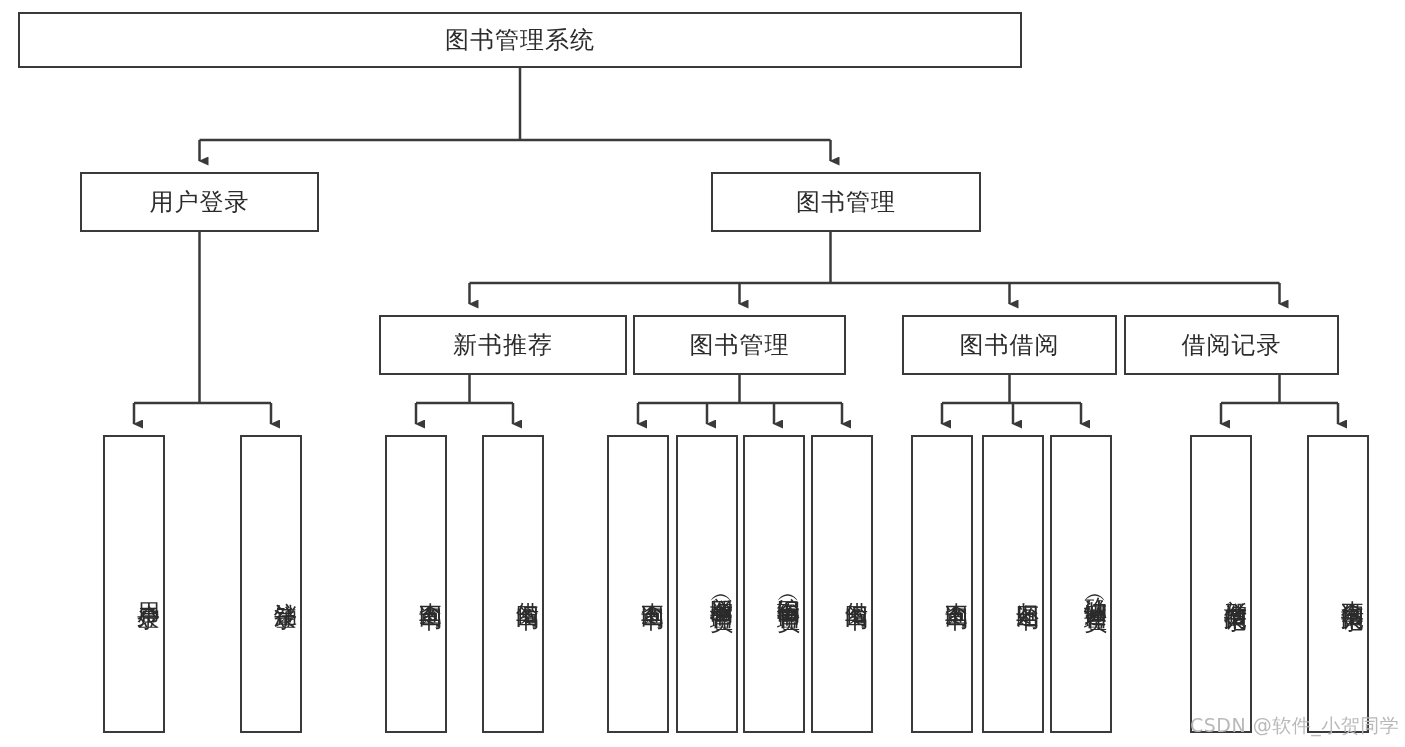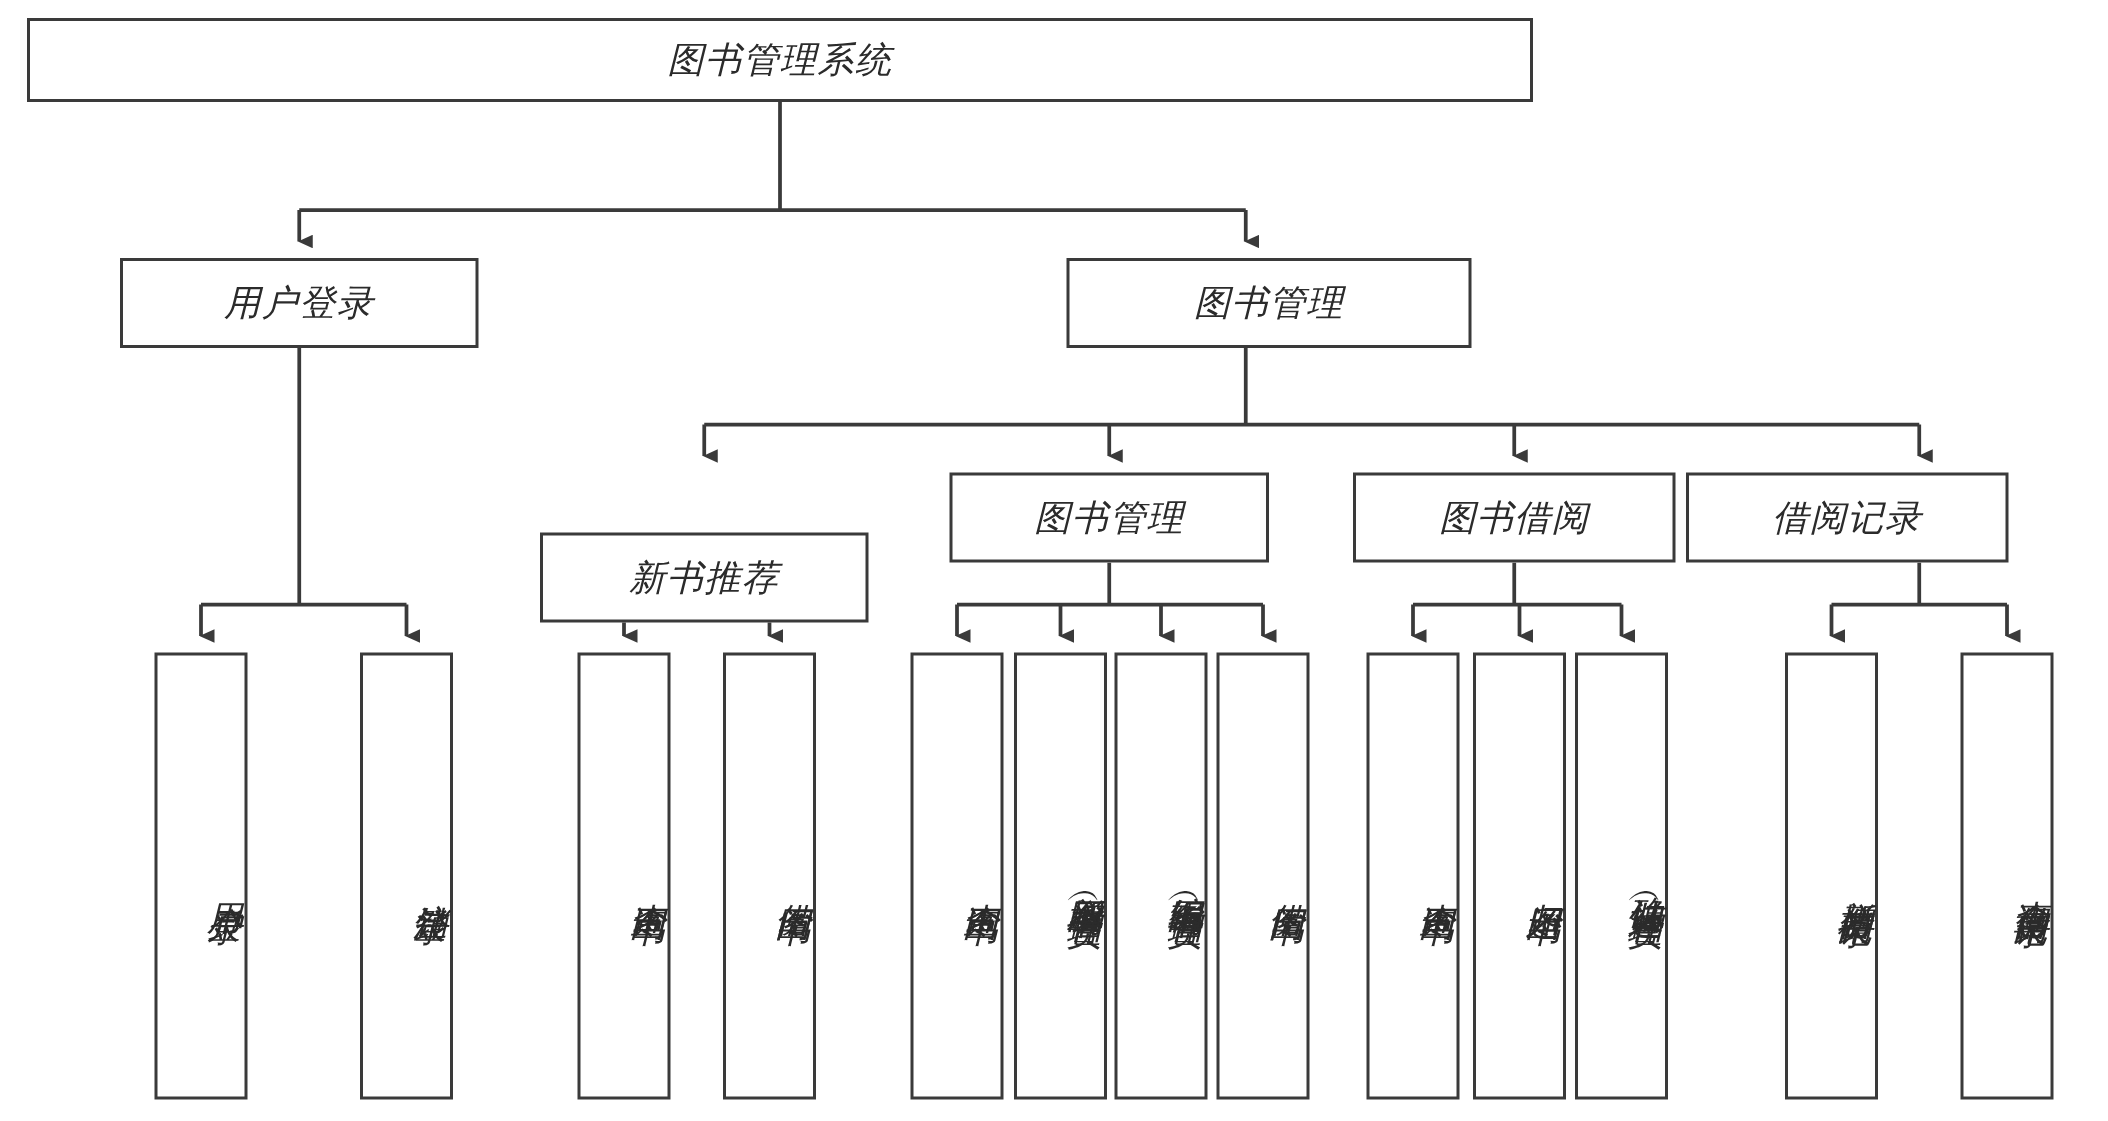--- a/index.html
+++ b/index.html
@@ -9,21 +9,20 @@
   }
   body {
     font-family: "DejaVu Sans", "Liberation Sans", sans-serif;
   }
   #canvas {
     position: relative;
     width: 1405px;
     height: 747px;
     background: #ffffff;
     overflow: hidden;
-    font-style: italic;
   }
   svg#edges {
     position: absolute;
     left: 0;
     top: 0;
     width: 1405px;
     height: 747px;
     pointer-events: none;
   }
   .node {
@@ -114,21 +113,21 @@
   <div id="node-layer">
       <div class="node horiz" style="left: 18px; top: 12px; width: 1004px; height: 56px;">
         <span class="label">图书管理系统</span>
       </div>
       <div class="node horiz" style="left: 80px; top: 172px; width: 239px; height: 60px;">
         <span class="label">用户登录</span>
       </div>
       <div class="node horiz" style="left: 711px; top: 172px; width: 270px; height: 60px;">
         <span class="label">图书管理</span>
       </div>
-      <div class="node horiz" style="left: 360px; top: 315px; width: 219px; height: 60px; margin-top: 40px;">
+      <div class="node horiz" style="left: 379px; top: 315px; width: 248px; height: 60px;">
         <span class="label">新书推荐</span>
       </div>
       <div class="node horiz" style="left: 633px; top: 315px; width: 213px; height: 60px;">
         <span class="label">图书管理</span>
       </div>
       <div class="node horiz" style="left: 902px; top: 315px; width: 215px; height: 60px;">
         <span class="label">图书借阅</span>
       </div>
       <div class="node horiz" style="left: 1124px; top: 315px; width: 215px; height: 60px;">
         <span class="label">借阅记录</span>
@@ -167,13 +166,14 @@
         <span class="label">确认归还（管理员）</span>
       </div>
       <div class="node vert" style="left: 1190px; top: 435px; width: 62px; height: 298px;">
         <span class="label">新增借阅记录</span>
       </div>
       <div class="node vert" style="left: 1307px; top: 435px; width: 62px; height: 298px;">
         <span class="label">查询借阅记录</span>
       </div>
     </div>
 
+  <div class="watermark" style="left:1190px; top:713px;">CSDN @软件_小贺同学</div>
 </div>
 
 </body></html>

